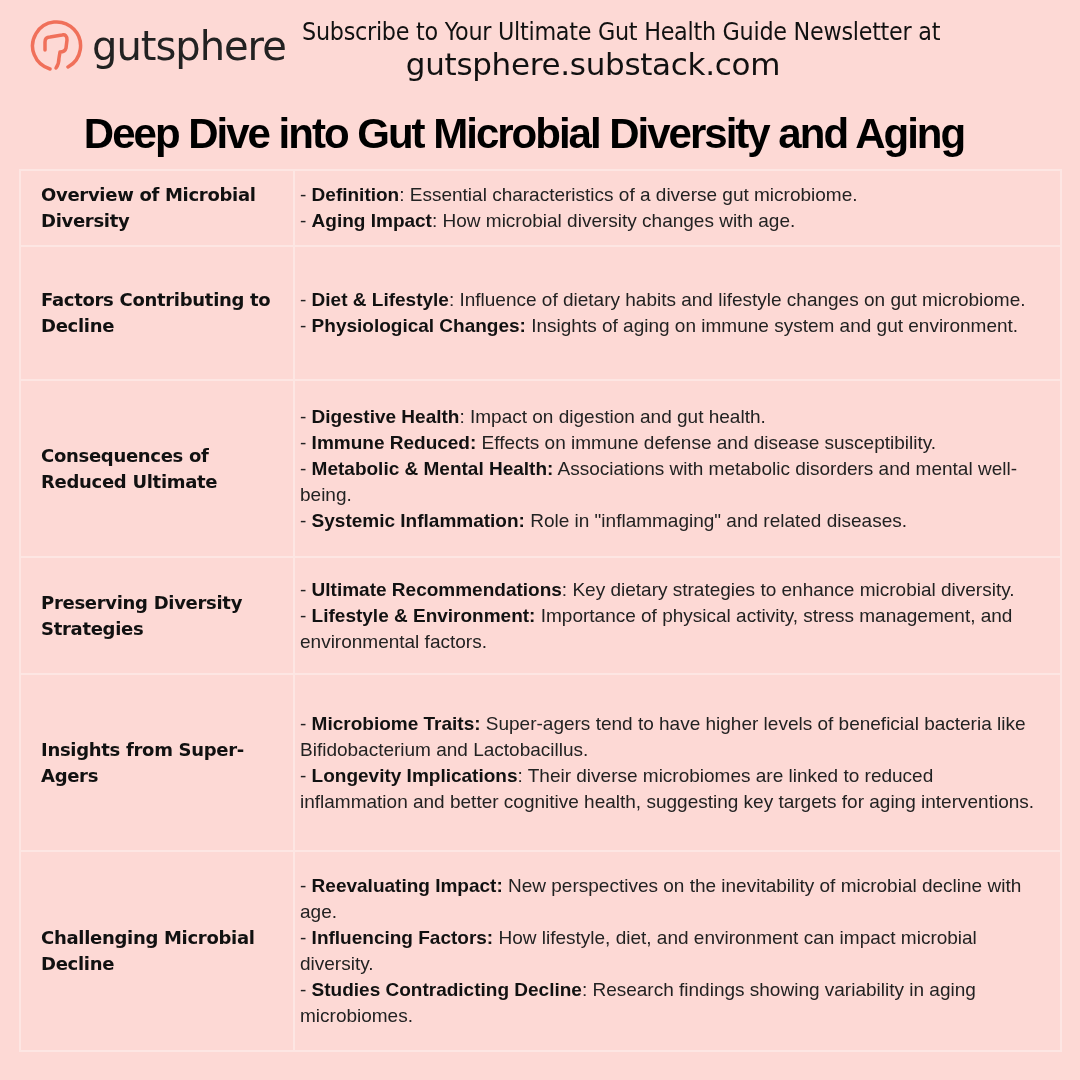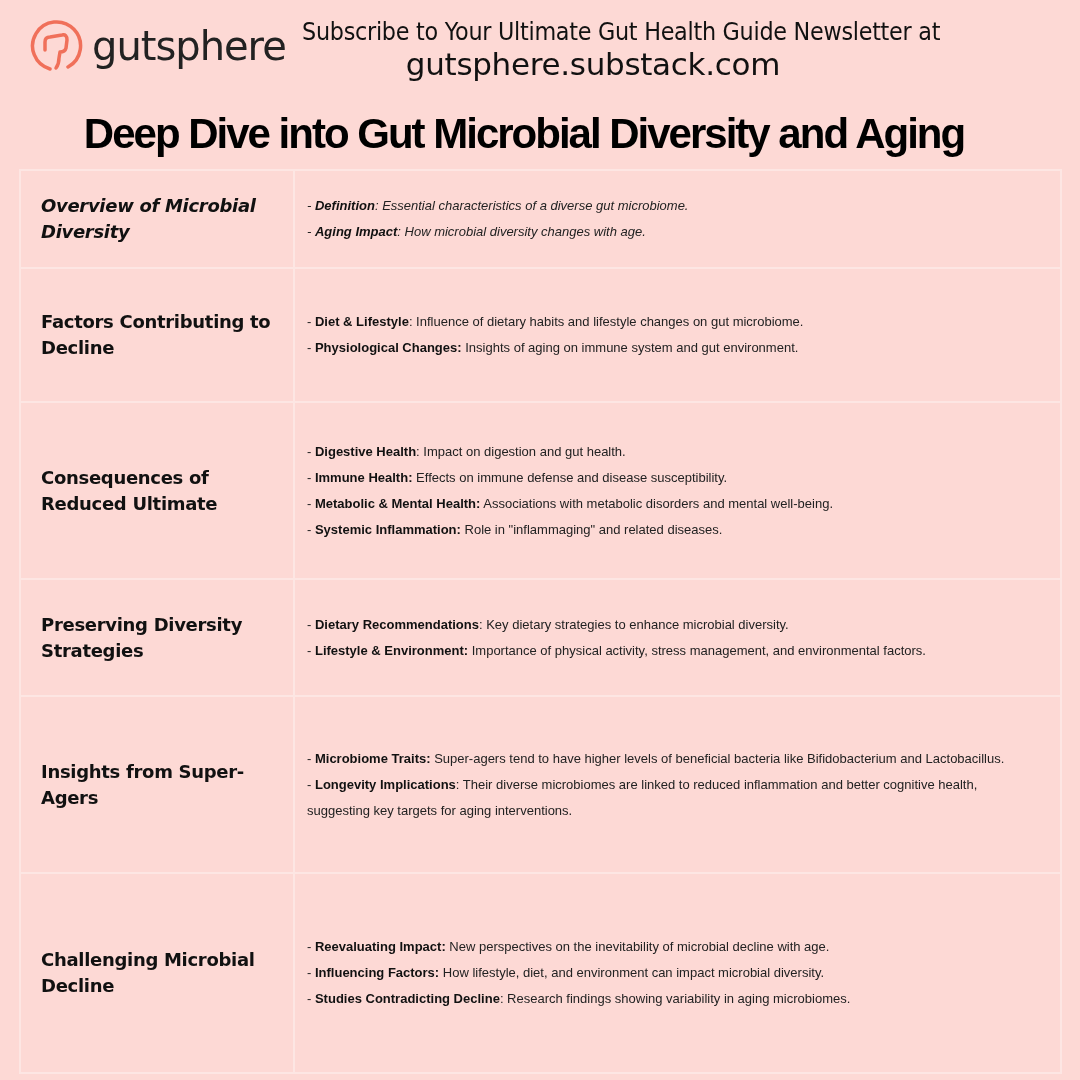--- a/index.html
+++ b/index.html
@@ -37,22 +37,22 @@
     position:absolute; left:19px; top:169px; width:1043px;
     border-collapse:collapse; table-layout:fixed;
   }
   td { border:2px solid #fde6e3; vertical-align:middle; }
   td.topic {
     width:232px; padding:0 20px;
     font-weight:bold; font-size:18px; line-height:26px; color:#111;
     font-family:"DejaVu Sans", sans-serif; letter-spacing:-0.3px;
   }
   td.detail {
-    padding:0 20px 0 12px;
-    font-size:13px; line-height:26px; color:#222;
+    padding:0 20px 0 5px;
+    font-size:19px; line-height:26px; color:#222;
     font-family:"Liberation Sans", sans-serif;
   }
   .bullet b { font-weight:bold; color:#111; }
 </style>
 </head>
 <body>
 
 <div class="header">
   <div class="logo">
     <svg class="logo-icon" viewBox="0 0 56 56">
@@ -64,47 +64,47 @@
   <div class="subscribe">
     <div class="subscribe-line">Subscribe to Your Ultimate Gut Health Guide Newsletter at</div>
     <div class="subscribe-url">gutsphere.substack.com</div>
   </div>
 </div>
 
 <div class="title">Deep Dive into Gut Microbial Diversity and Aging</div>
 
 <table>
   <tbody id="tbody">
-      <tr style="height: 98px; font-style: italic;">
+      <tr style="height: 76px;">
         <td class="topic">Overview of Microbial Diversity</td>
         <td class="detail">
           <div class="bullet">- <b>Definition</b><span style="white-space: pre;">: </span><span>Essential characteristics of a diverse gut microbiome.</span></div>
           <div class="bullet">- <b>Aging Impact</b><span style="white-space: pre;">: </span><span>How microbial diversity changes with age.</span></div>
         </td>
       </tr>
       <tr style="height: 134px;">
         <td class="topic">Factors Contributing to Decline</td>
         <td class="detail">
           <div class="bullet">- <b>Diet &amp; Lifestyle</b><span style="white-space: pre;">: </span><span>Influence of dietary habits and lifestyle changes on gut microbiome.</span></div>
           <div class="bullet">- <b>Physiological Changes:</b><span style="white-space: pre;"> </span><span>Insights of aging on immune system and gut environment.</span></div>
         </td>
       </tr>
       <tr style="height: 177px;">
         <td class="topic">Consequences of Reduced Ultimate</td>
         <td class="detail">
           <div class="bullet">- <b>Digestive Health</b><span style="white-space: pre;">: </span><span>Impact on digestion and gut health.</span></div>
-          <div class="bullet">- <b>Immune Health:</b><span style="white-space: pre;"> </span><span>Effects on immune defense and disease susceptibility.</span></div>
+          <div class="bullet">- <b>Immune Reduced:</b><span style="white-space: pre;"> </span><span>Effects on immune defense and disease susceptibility.</span></div>
           <div class="bullet">- <b>Metabolic &amp; Mental Health:</b><span style="white-space: pre;"> </span><span>Associations with metabolic disorders and mental well-being.</span></div>
           <div class="bullet">- <b>Systemic Inflammation:</b><span style="white-space: pre;"> </span><span>Role in "inflammaging" and related diseases.</span></div>
         </td>
       </tr>
       <tr style="height: 117px;">
         <td class="topic">Preserving Diversity Strategies</td>
         <td class="detail">
-          <div class="bullet">- <b>Dietary Recommendations</b><span style="white-space: pre;">: </span><span>Key dietary strategies to enhance microbial diversity.</span></div>
+          <div class="bullet">- <b>Ultimate Recommendations</b><span style="white-space: pre;">: </span><span>Key dietary strategies to enhance microbial diversity.</span></div>
           <div class="bullet">- <b>Lifestyle &amp; Environment:</b><span style="white-space: pre;"> </span><span>Importance of physical activity, stress management, and environmental factors.</span></div>
         </td>
       </tr>
       <tr style="height: 177px;">
         <td class="topic">Insights from Super-Agers</td>
         <td class="detail">
           <div class="bullet">- <b>Microbiome Traits:</b><span style="white-space: pre;"> </span><span>Super-agers tend to have higher levels of beneficial bacteria like Bifidobacterium and Lactobacillus.</span></div>
           <div class="bullet">- <b>Longevity Implications</b><span style="white-space: pre;">: </span><span>Their diverse microbiomes are linked to reduced inflammation and better cognitive health, suggesting key targets for aging interventions.</span></div>
         </td>
       </tr>

